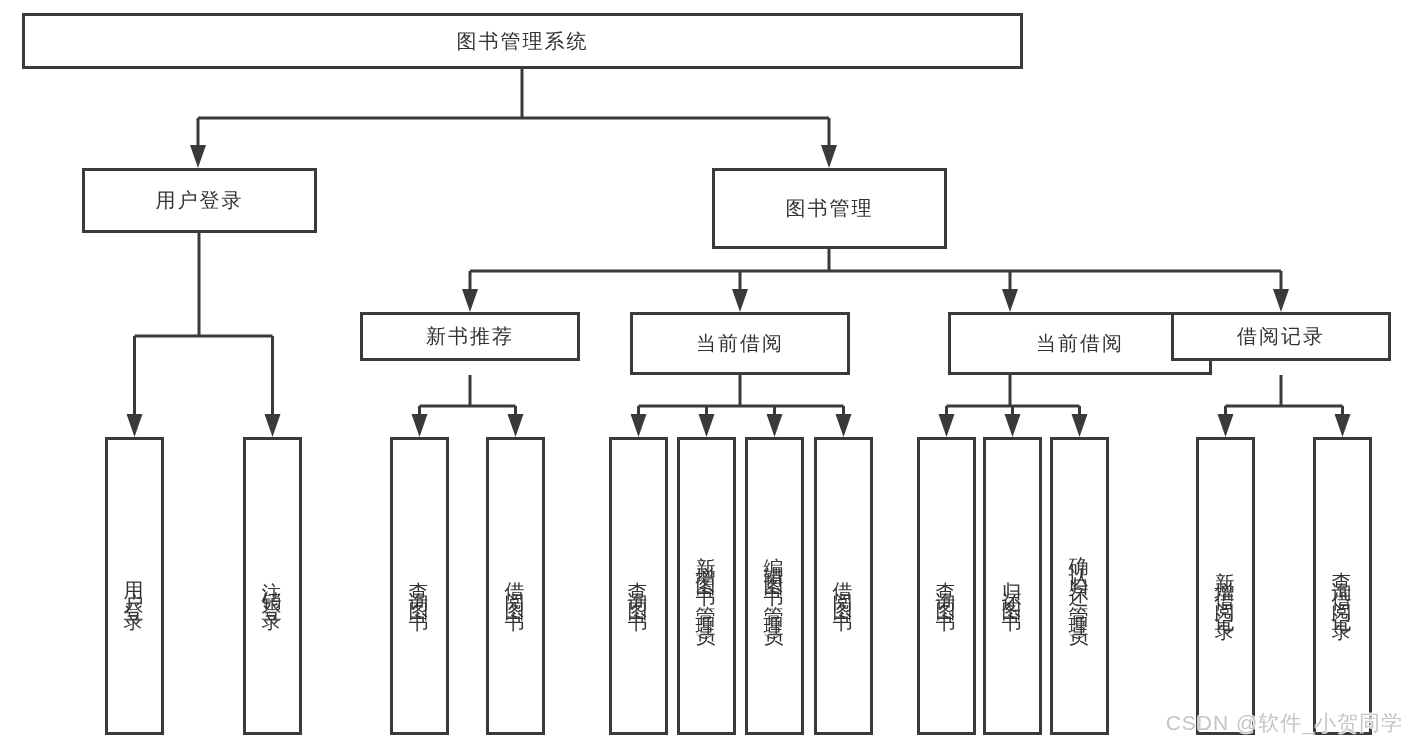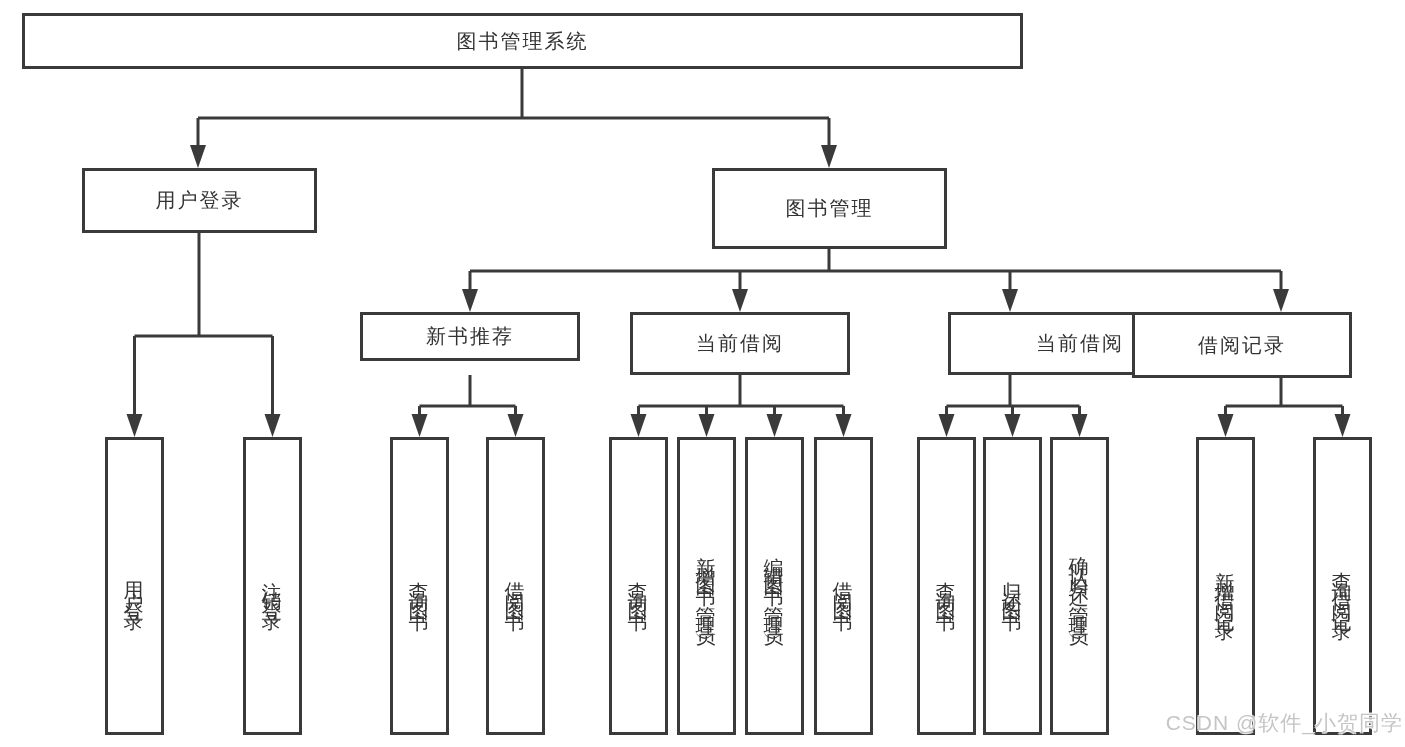--- a/index.html
+++ b/index.html
@@ -86,21 +86,21 @@
 
   <div class="box" style="left:360px;top:312px;width:220px;height:49px">
     <span class="label">新书推荐</span>
   </div>
   <div class="box" style="left:630px;top:312px;width:220px;height:63px">
     <span class="label">当前借阅</span>
   </div>
   <div class="box" style="left:948px;top:312px;width:264px;height:63px">
     <span class="label">当前借阅</span>
   </div>
-  <div class="box" style="left:1132px;top:312px;width:220px;height:66px">
+  <div class="box" style="left:1171px;top:312px;width:220px;height:49px">
     <span class="label">借阅记录</span>
   </div>
 
   <div class="box v" style="left:105px;top:437px;width:59px;height:298px">
     <span class="label">用户登录</span>
   </div>
   <div class="box v" style="left:243px;top:437px;width:59px;height:298px">
     <span class="label">注销登录</span>
   </div>
 

